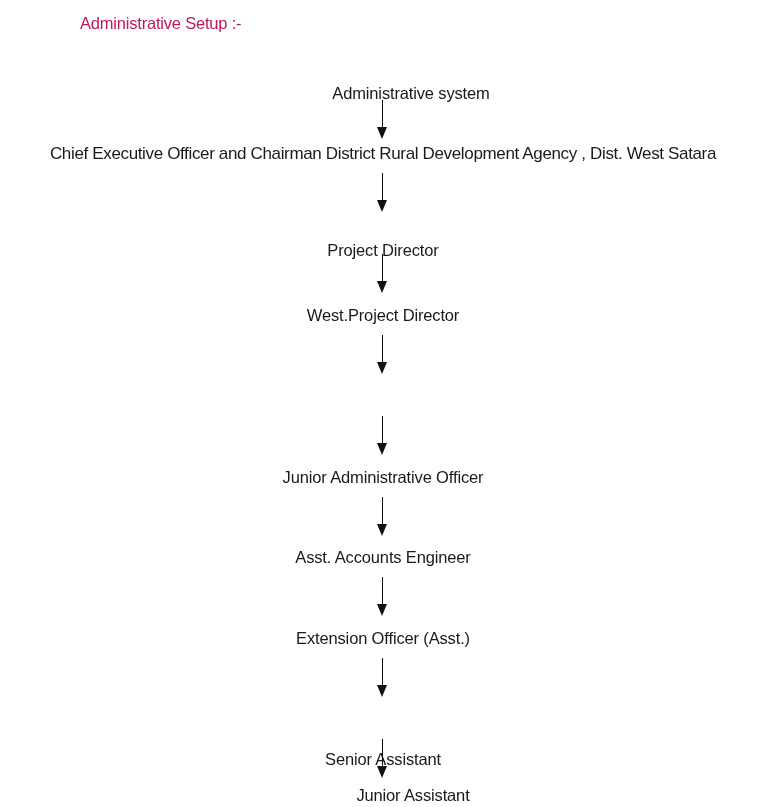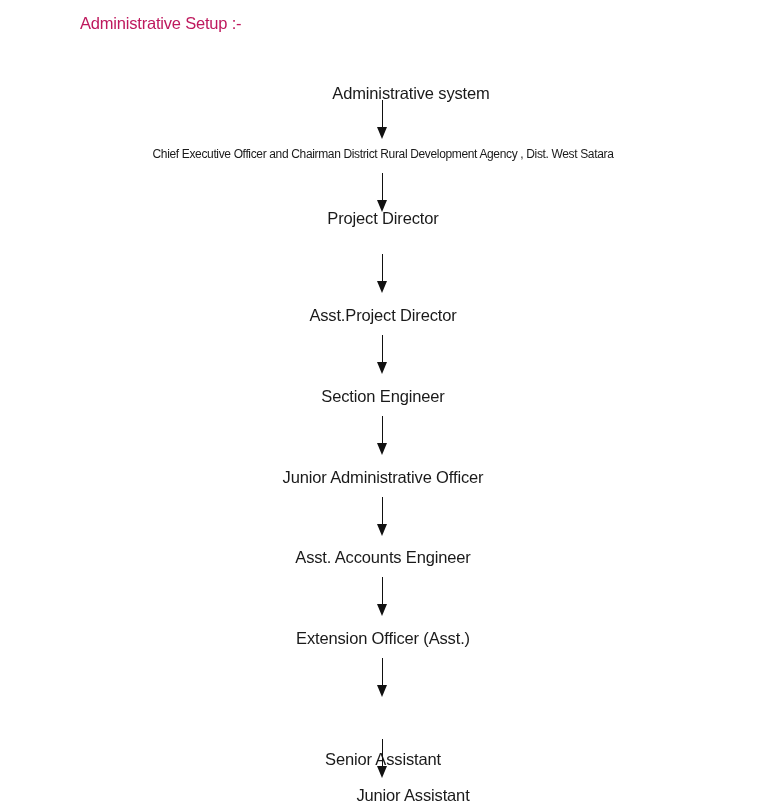--- a/index.html
+++ b/index.html
@@ -52,21 +52,21 @@
     width: 766px;
     text-align: center;
     white-space: nowrap;
     font-size: 16.5px;
     line-height: 20px;
     letter-spacing: -0.15px;
     color: #1a1a1a;
   }
   .flow-node.node-wide {
     letter-spacing: -0.35px;
-    font-size: 12px;
+    font-size: 17px;
   }
 
   
   .flow-arrow {
     position: absolute;
     width: 14px;
     height: 40px;
     left: 376px;
   }
   .flow-arrow .arrow-stem {
@@ -104,35 +104,34 @@
       <span class="arrow-head"></span>
     </div>
 
     <div class="flow-node node-wide" style="top:144px;">Chief Executive Officer and Chairman District Rural Development Agency , Dist. West Satara</div>
 
     <div class="flow-arrow" style="top:173px;">
       <span class="arrow-stem"></span>
       <span class="arrow-head"></span>
     </div>
 
-    <div class="flow-node" style="top:208px;text-align:center;">Project Director</div>
+    <div class="flow-node" style="top:240px;text-align:center;">Project Director</div>
 
     <div class="flow-arrow" style="top:254px;">
       <span class="arrow-stem"></span>
       <span class="arrow-head"></span>
     </div>
 
-    <div class="flow-node" style="top:305px;">Asst.Project Director</div>
+    <div class="flow-node" style="top:305px;">West.Project Director</div>
 
     <div class="flow-arrow" style="top:335px;">
       <span class="arrow-stem"></span>
       <span class="arrow-head"></span>
     </div>
 
-    <div class="flow-node" style="top:386px;">Section Engineer</div>
 
     <div class="flow-arrow" style="top:416px;">
       <span class="arrow-stem"></span>
       <span class="arrow-head"></span>
     </div>
 
     <div class="flow-node" style="top:467px;">Junior Administrative Officer</div>
 
     <div class="flow-arrow" style="top:497px;">
       <span class="arrow-stem"></span>

